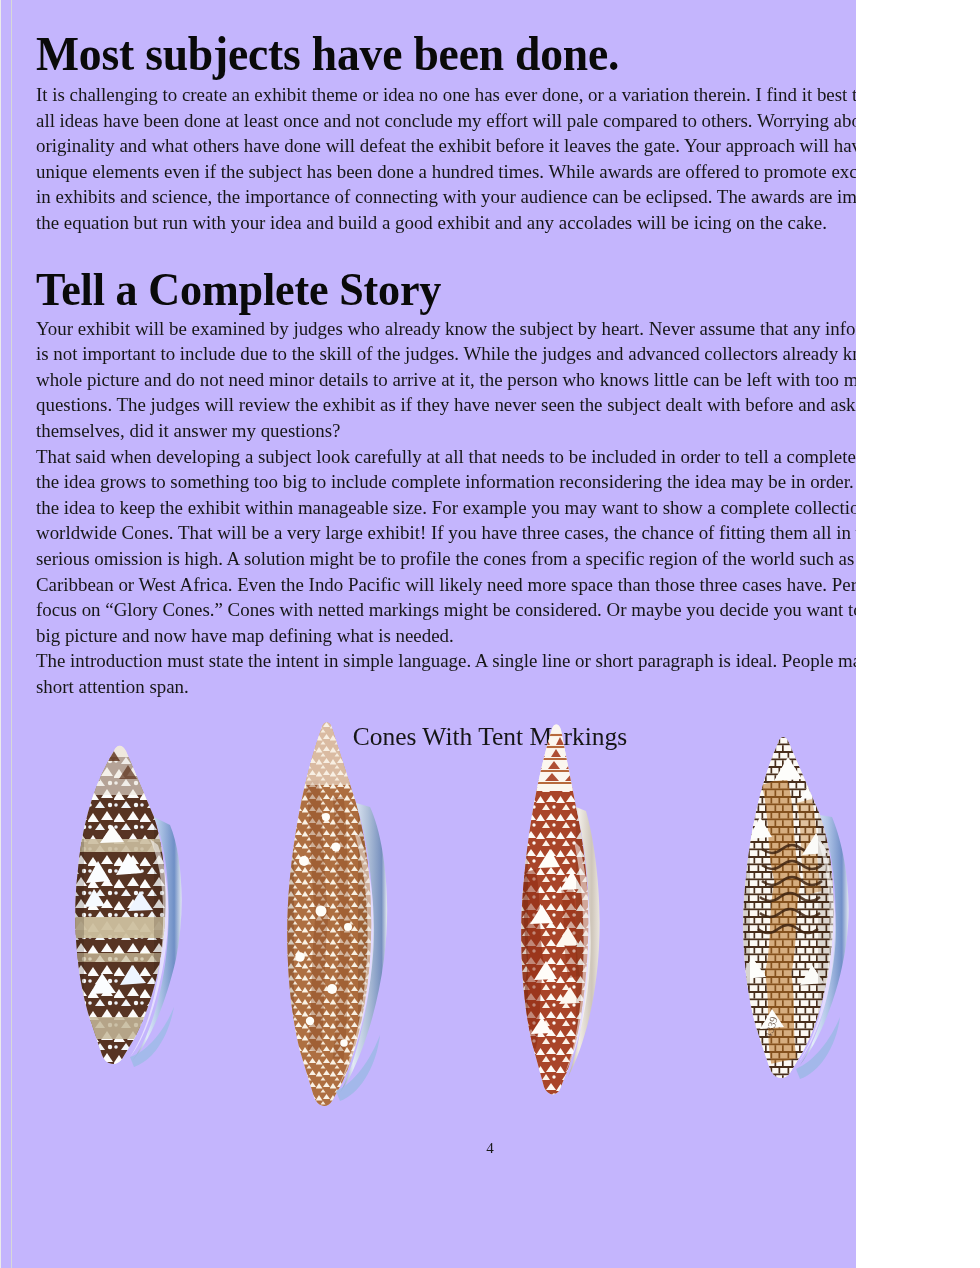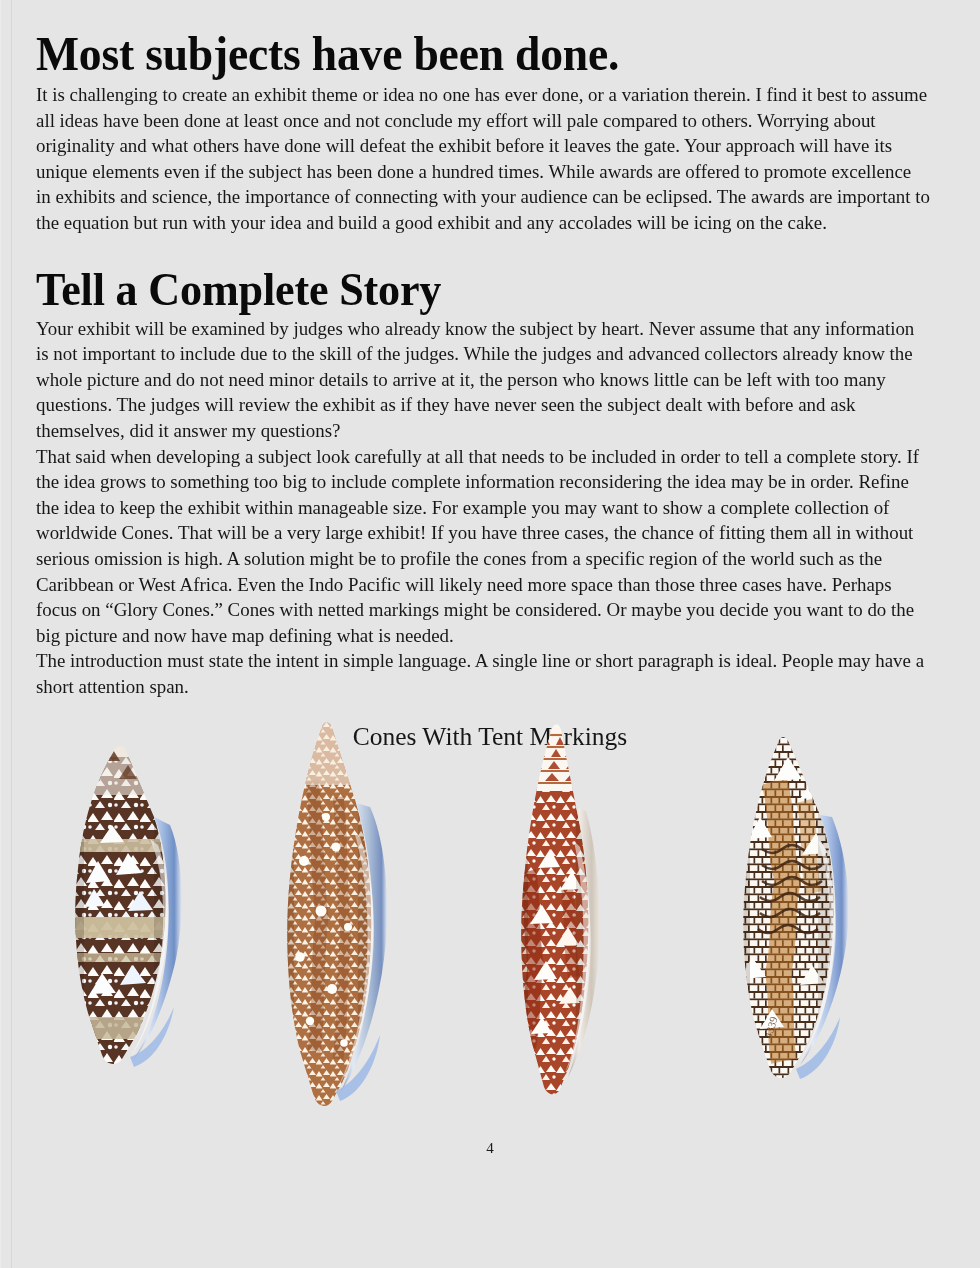--- a/index.html
+++ b/index.html
@@ -2,23 +2,23 @@
 <html><head>
 <meta charset="utf-8">
 <style>
   html, body {
     margin: 0;
     padding: 0;
     background: #ffffff;
   }
   .page {
     position: relative;
-    width: 980px;
+    width: 856px;
     height: 1268px;
-    background: #e5e5e5;
+    background: #c4b5fd;
     overflow: hidden;
     box-sizing: border-box;
     padding-left: 44px;
   }
   
   .scan-edge-left {
     position: absolute;
     left: 11px;
     top: 0;
     width: 1px;

